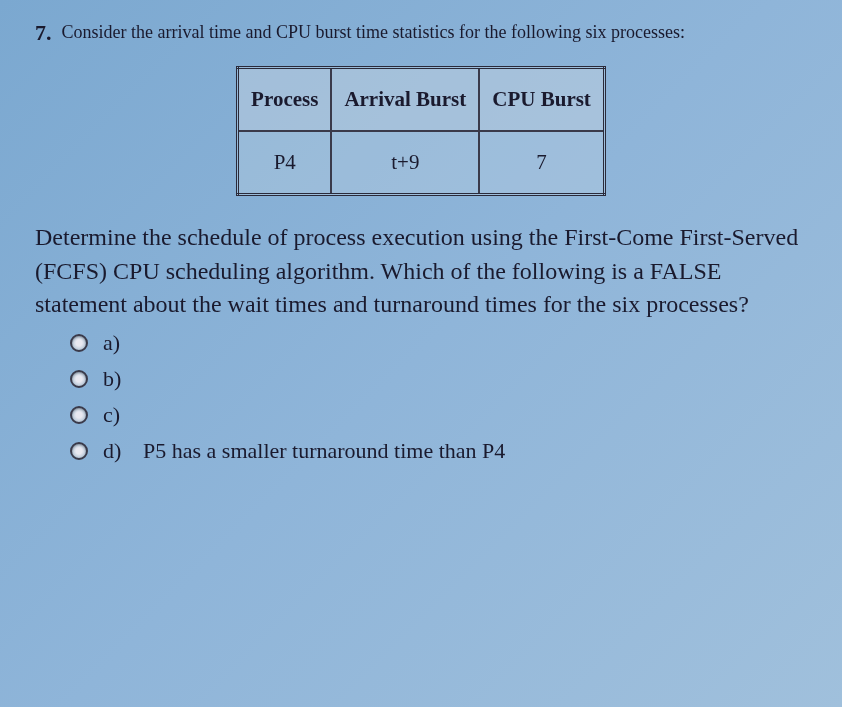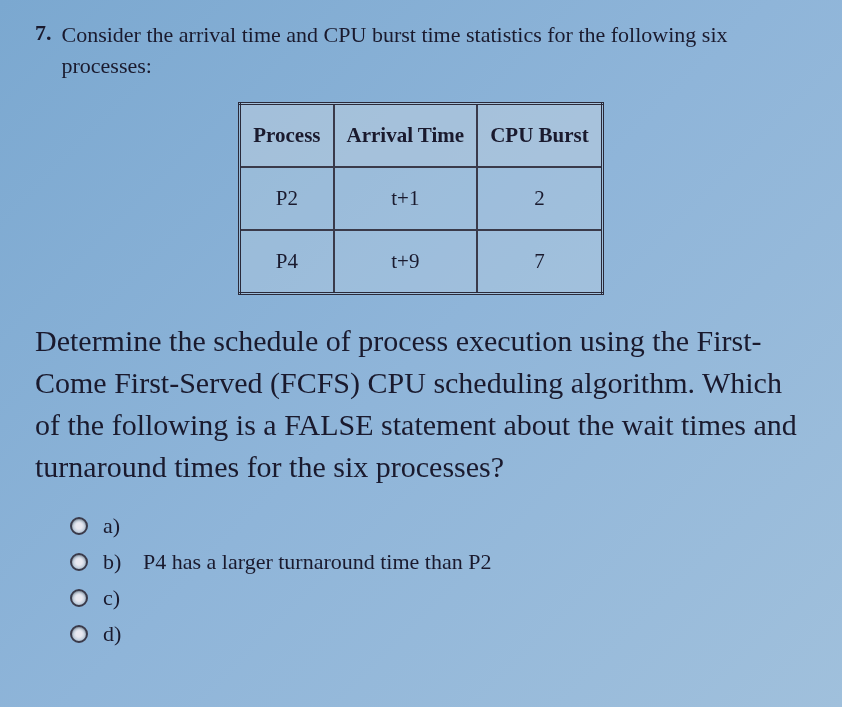--- a/index.html
+++ b/index.html
@@ -22,21 +22,21 @@
       align-items: flex-start;
       gap: 10px;
       margin-bottom: 20px;
     }
     .question-number {
       font-weight: bold;
       font-size: 22px;
       flex-shrink: 0;
     }
     .question-text {
-      font-size: 22px;
+      font-size: 18px;
       line-height: 1.4;
       font-family: Liberation Serif, serif;
     }
     .table-container {
       display: flex;
       justify-content: center;
       margin: 15px 0 25px 0;
     }
     table {
       border-collapse: collapse;
@@ -50,23 +50,23 @@
       font-size: 21px;
     }
     th {
       font-weight: bold;
       background: rgba(180, 200, 220, 0.4);
     }
     td {
       min-width: 80px;
     }
     .instructions {
-      font-size: 30px;
+      font-size: 24px;
       line-height: 1.4;
-      margin-bottom: 25px;
+      margin-bottom: 8px;
     }
     .options {
       padding-left: 35px;
     }
     .option {
       display: flex;
       align-items: center;
       gap: 15px;
       margin-bottom: 10px;
       font-size: 22px;
@@ -90,52 +90,47 @@
 <div class="question-header">
   <span class="question-number">7.</span>
   <span class="question-text">Consider the arrival time and CPU burst time statistics for the following six processes:</span>
 </div>
 
 <div class="table-container">
   <table>
     <thead>
       <tr>
         <th>Process</th>
-        <th>Arrival Time</th>
+        <th>Arrival Burst</th>
         <th>CPU Burst</th>
       </tr>
     </thead>
     <tbody>
-      <tr>
-        <td>P2</td>
-        <td>t+1</td>
-        <td>2</td>
-      </tr>
       <tr>
         <td>P4</td>
         <td>t+9</td>
         <td>7</td>
       </tr>
     </tbody>
   </table>
 </div>
 
 <div class="instructions">Determine the schedule of process execution using the First-Come First-Served (FCFS) CPU scheduling algorithm. Which of the following is a FALSE statement about the wait times and turnaround times for the six processes?</div>
 
 <div class="options">
   <div class="option">
     <span class="radio"></span>
     <span class="option-label">a)</span>
   </div>
   <div class="option">
     <span class="radio"></span>
     <span class="option-label">b)</span>
-    <span>P4 has a larger turnaround time than P2</span>
   </div>
   <div class="option">
     <span class="radio"></span>
     <span class="option-label">c)</span>
   </div>
   <div class="option">
     <span class="radio"></span>
     <span class="option-label">d)</span>
+    <span>P5 has a smaller turnaround time than P4</span>
   </div>
 </div>
 
 </body></html>

